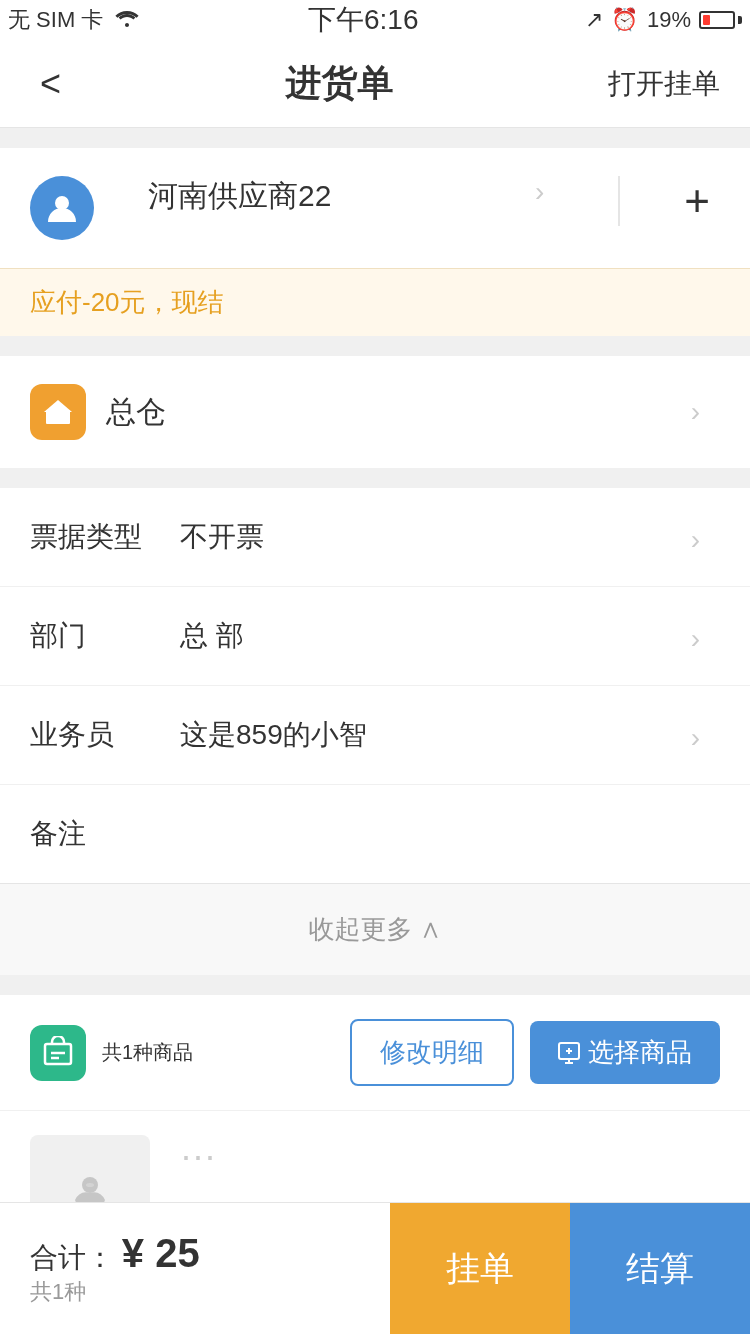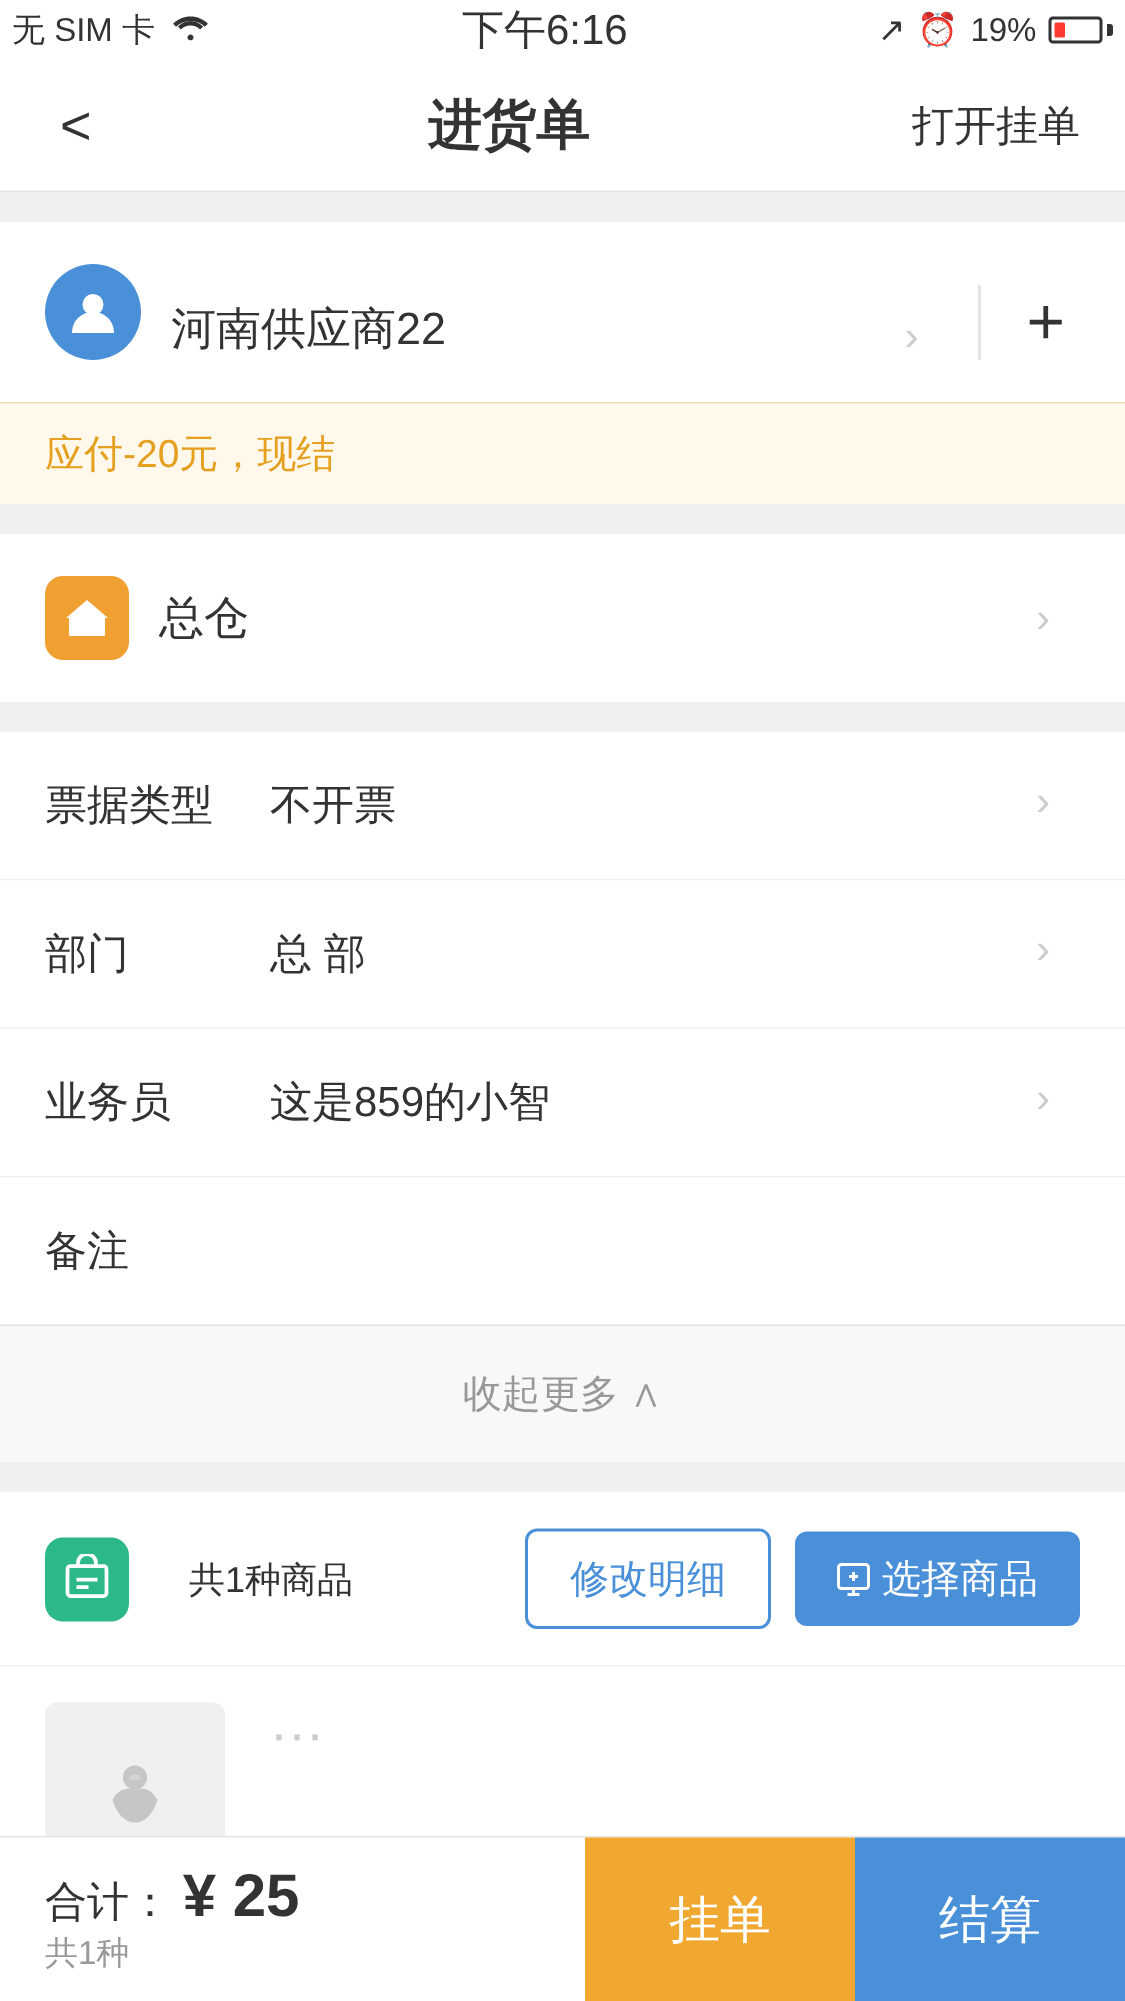--- a/index.html
+++ b/index.html
@@ -94,23 +94,24 @@
     }
 
     
     .card {
       background: #fff;
     }
 
     
     .supplier-row {
       display: flex;
-      align-items: flex-end;
+      align-items: flex-start;
       padding: 28px 30px;
       background: #fff;
+      gap: 34px;
     }
     .supplier-avatar {
       width: 64px;
       height: 64px;
       border-radius: 32px;
       background: #4a90d9;
       display: flex;
       align-items: center;
       justify-content: center;
       margin-right: 20px;
@@ -145,21 +146,21 @@
       background: #fff8eb;
       padding: 16px 30px;
       font-size: 26px;
       color: #e6a020;
       border-top: 1px solid #f0e0c0;
     }
 
     
     .form-row {
       display: flex;
-      align-items: flex-start;
+      align-items: flex-end;
       padding: 30px 30px;
       background: #fff;
       border-bottom: 1px solid #f0f0f0;
       min-height: 90px;
     }
     .form-row:last-child { border-bottom: none; }
     .form-label {
       font-size: 28px;
       color: #333;
       min-width: 120px;
@@ -225,23 +226,22 @@
       border-radius: 12px;
       background: #2db88a;
       display: flex;
       align-items: center;
       justify-content: center;
       margin-right: 16px;
       flex-shrink: 0;
     }
     .product-count-text {
       flex: 1;
-      font-size: 24px;
-      color: #333;
-      margin-left: 24px;
+      font-size: 20px;
+      color: #333;
     }
     .btn-outline {
       border: 2px solid #4a90d9;
       color: #4a90d9;
       background: #fff;
       border-radius: 8px;
       padding: 14px 28px;
       font-size: 26px;
       cursor: pointer;
       margin-right: 16px;
@@ -299,21 +299,21 @@
       padding: 0 10px;
       cursor: pointer;
     }
 
     
     .bottom-bar {
       position: fixed;
       bottom: 0;
       left: 0;
       width: 750px;
-      height: 110px;
+      height: 132px;
       display: flex;
       align-items: stretch;
       background: #fff;
       border-top: 1px solid #e5e5e5;
     }
     .bottom-total {
       flex: 1;
       display: flex;
       flex-direction: column;
       justify-content: center;

